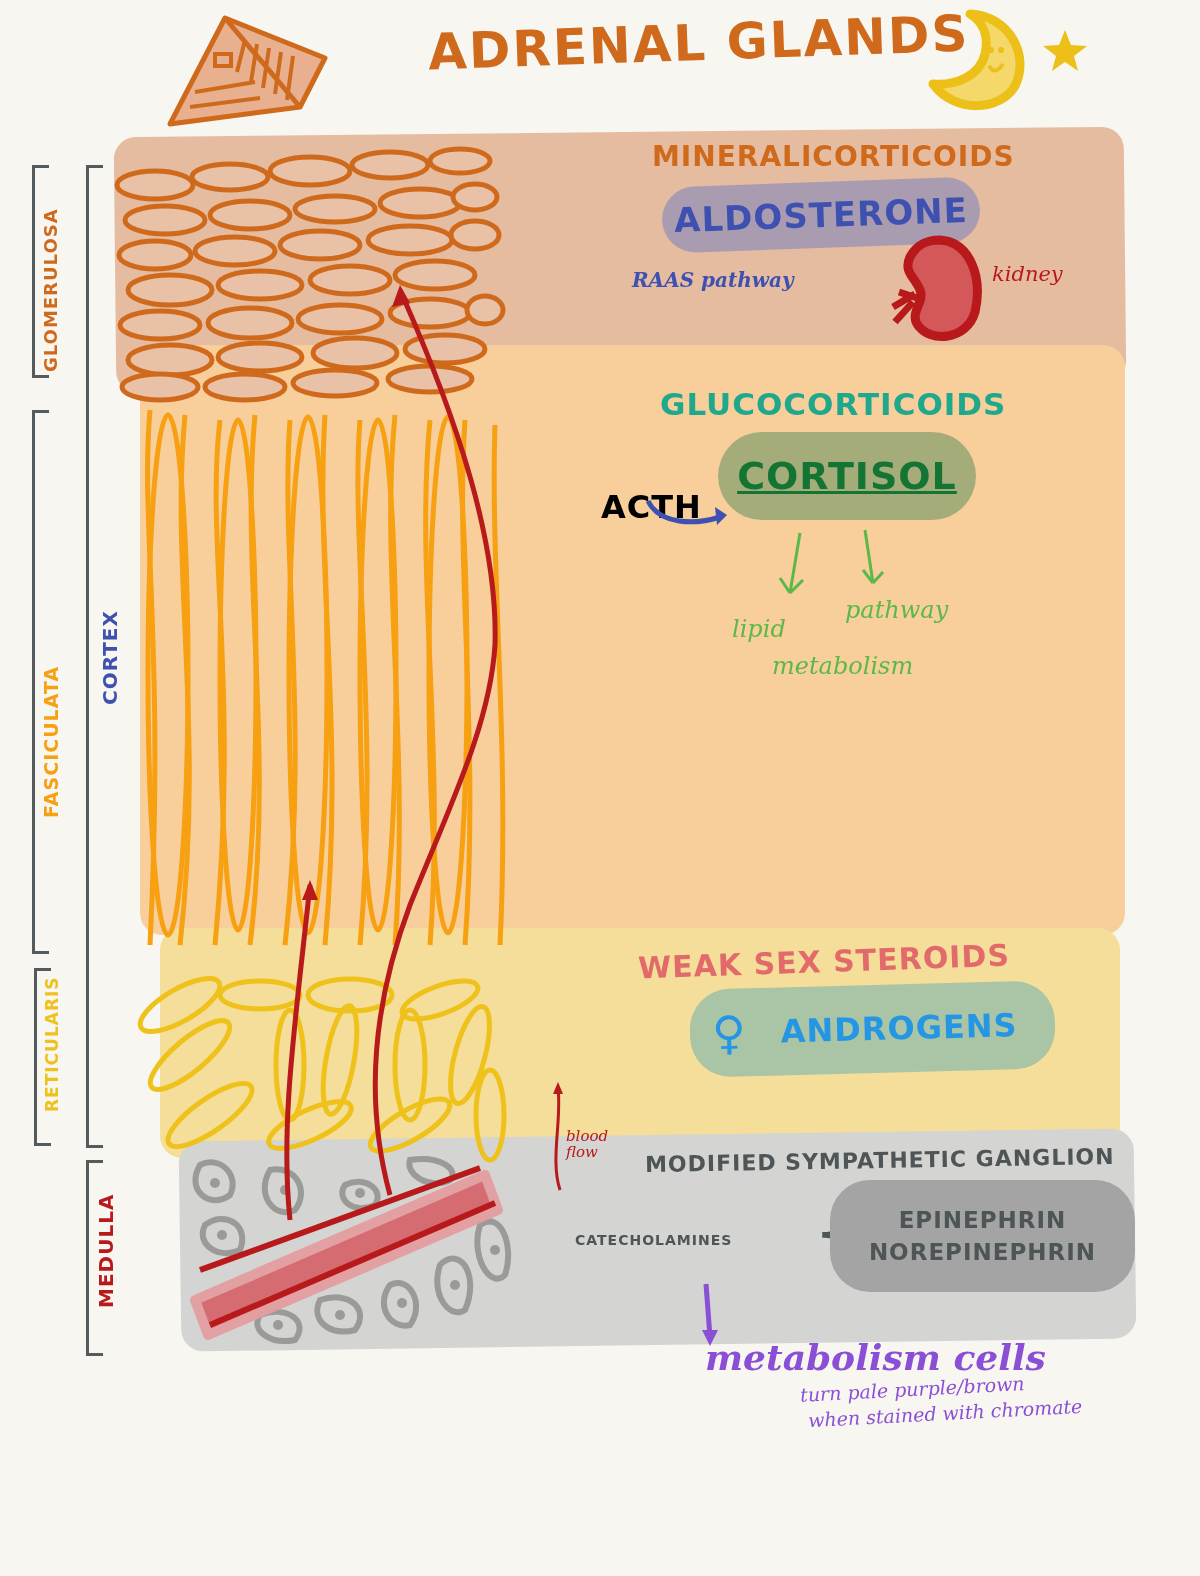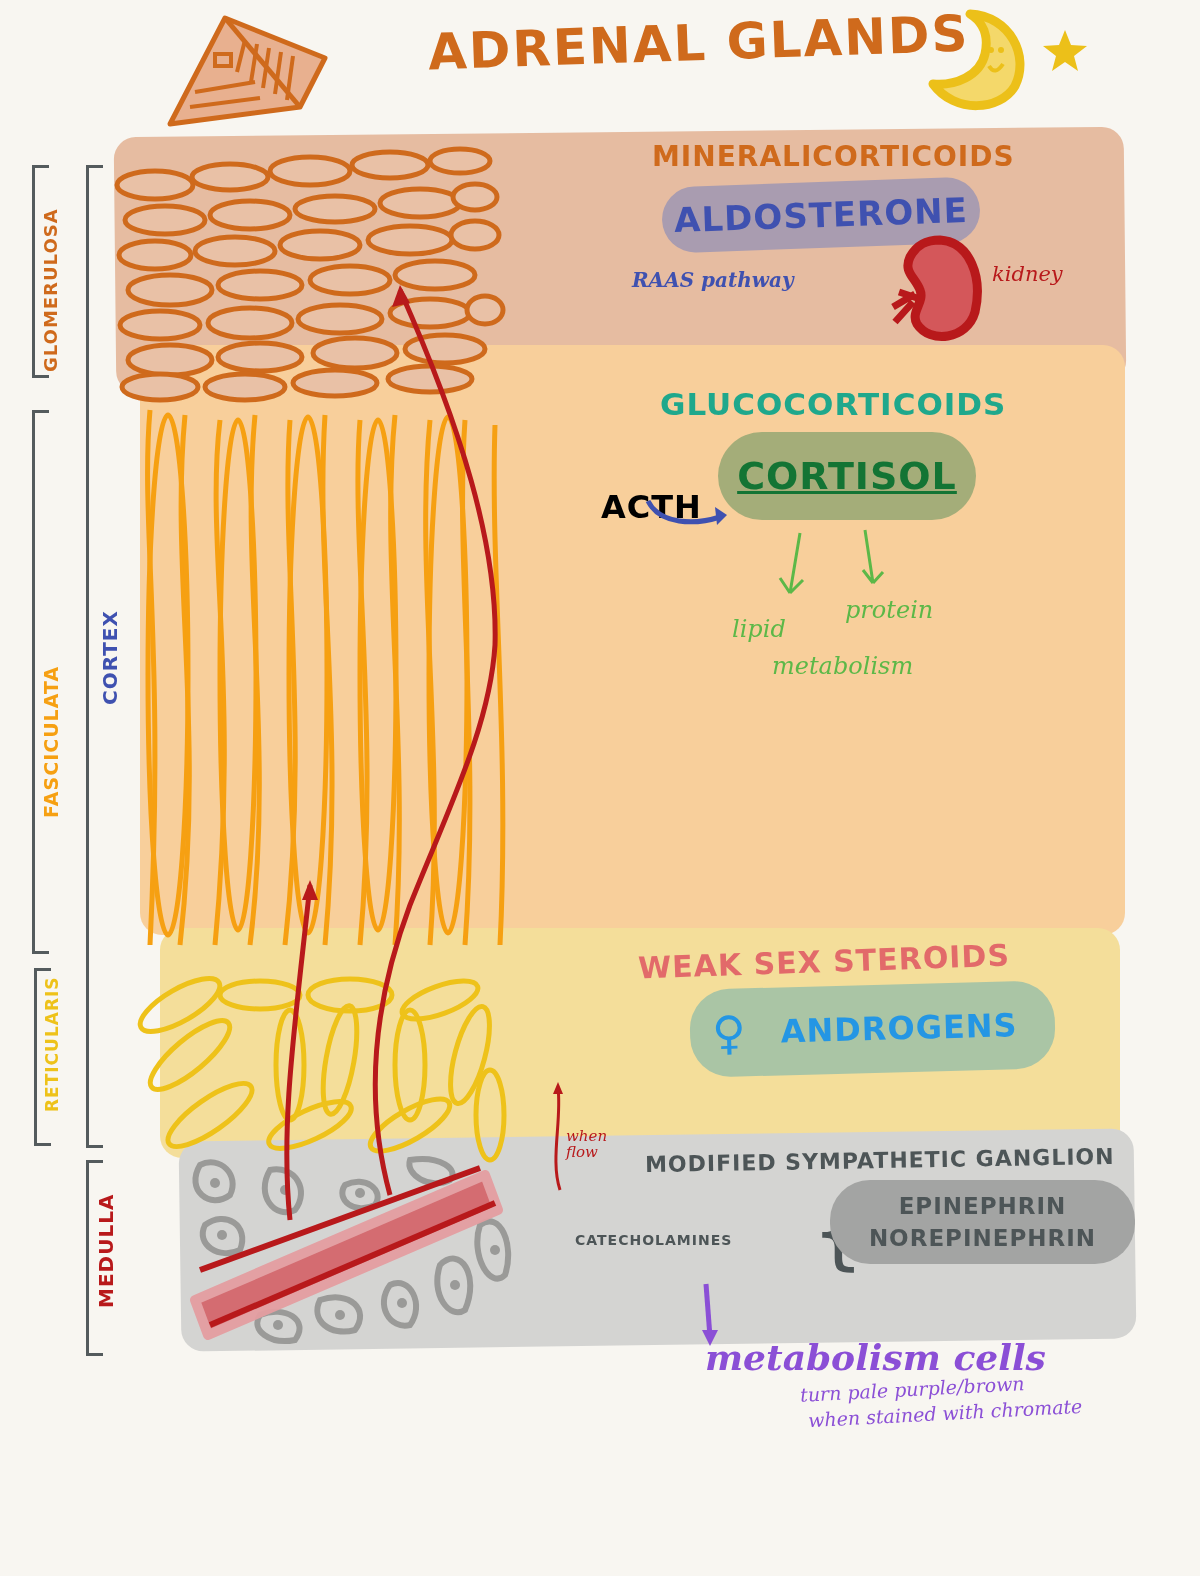--- a/index.html
+++ b/index.html
@@ -209,38 +209,38 @@
 <div class="abs hand" style="left:601px;top:488px;font-size:32px;color:#000000;">ACTH</div>
 <svg class="abs" style="left:645px;top:495px" width="85" height="35" viewBox="0 0 85 35">
   <path d="M3,6 C15,30 50,30 75,22" fill="none" stroke="#3f51b0" stroke-width="5"></path>
   <polygon points="82,20 70,12 72,30" fill="#3f51b0"></polygon>
 </svg>
 <svg class="abs" style="left:775px;top:528px" width="120" height="75" viewBox="0 0 120 75">
   <path d="M25,5 L15,65 M15,65 L5,50 M15,65 L28,52" stroke="#5cb848" stroke-width="3" fill="none"></path>
   <path d="M90,2 L98,55 M98,55 L88,42 M98,55 L108,44" stroke="#5cb848" stroke-width="3" fill="none"></path>
 </svg>
 <div class="abs script" style="left:732px;top:615px;font-size:24px;color:#5cb848;">lipid</div>
-<div class="abs script" style="left:845px;top:596px;font-size:24px;color:#5cb848;">protein</div>
+<div class="abs script" style="left:845px;top:596px;font-size:24px;color:#5cb848;">pathway</div>
 <div class="abs script" style="left:772px;top:652px;font-size:24px;color:#5cb848;">metabolism</div>
 
 <div class="zone-title" style="left:638px;top:944px;font-size:30px;color:#e26a6a;transform:rotate(-2deg);">WEAK SEX STEROIDS</div>
 <div class="pill" style="left:690px;top:985px;width:365px;height:88px;background:#aac5a5;justify-content:flex-start;padding-left:22px;box-sizing:border-box;transform:rotate(-1.5deg);">
   <span style="font-size:46px;color:#2496e4;margin-right:34px;">♀</span>
   <span style="font-size:32px;color:#2496e4;">ANDROGENS</span>
 </div>
 
 <svg class="abs" style="left:548px;top:1080px" width="20" height="115" viewBox="0 0 20 115">
   <path d="M12,110 C2,80 14,40 10,8" fill="none" stroke="#b8191b" stroke-width="3"></path>
   <polygon points="10,2 5,14 15,14" fill="#b8191b"></polygon>
 </svg>
-<div class="abs script" style="left:566px;top:1128px;width:48px;font-size:15px;line-height:16px;color:#b8191b;">when flow</div>
+<div class="abs script" style="left:566px;top:1128px;width:48px;font-size:15px;line-height:16px;color:#b8191b;">blood flow</div>
 <div class="zone-title" style="left:645px;top:1148px;font-size:22px;color:#4d5557;transform:rotate(-1deg);">MODIFIED SYMPATHETIC GANGLION</div>
 <div class="zone-title" style="left:575px;top:1232px;font-size:14px;color:#4d5557;">CATECHOLAMINES</div>
 <div class="abs" style="left:812px;top:1190px;font-size:82px;line-height:82px;color:#4d5557;">{</div>
-<div class="pill" style="left:830px;top:1180px;width:305px;height:84px;background:#a3a4a3;flex-direction:column;border-radius:40px;">
+<div class="pill" style="left:830px;top:1180px;width:305px;height:112px;background:#a3a4a3;flex-direction:column;border-radius:40px;">
   <span style="font-size:23px;color:#4d5557;margin-bottom:6px;">EPINEPHRIN</span>
   <span style="font-size:23px;color:#4d5557;">NOREPINEPHRIN</span>
 </div>
 <svg class="abs" style="left:698px;top:1282px" width="25" height="66" viewBox="0 0 25 66">
   <path d="M8,2 L12,55" stroke="#8b4fd6" stroke-width="5" fill="none"></path>
   <polygon points="12,64 4,48 20,48" fill="#8b4fd6"></polygon>
 </svg>
 <div class="abs script" style="left:705px;top:1336px;font-size:36px;font-weight:bold;color:#8b4fd6;">metabolism cells</div>
 <div class="abs script" style="left:800px;top:1378px;font-size:19px;color:#8b4fd6;transform:rotate(-3deg);">turn pale purple/brown</div>
 <div class="abs script" style="left:808px;top:1402px;font-size:19px;color:#8b4fd6;transform:rotate(-3deg);">when stained with chromate</div>

